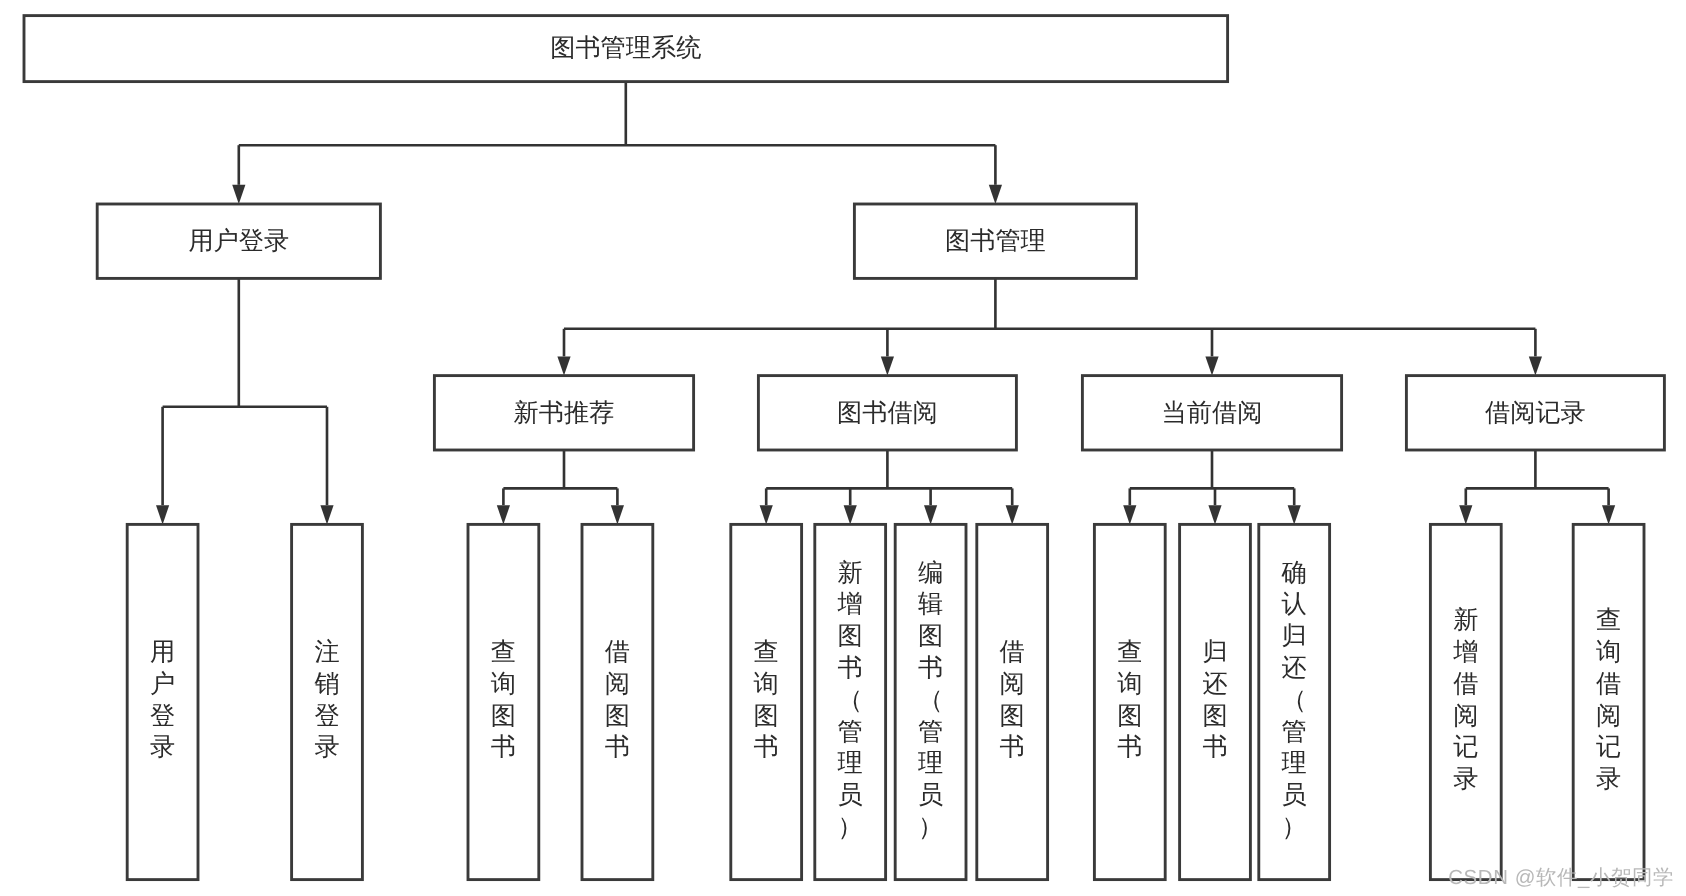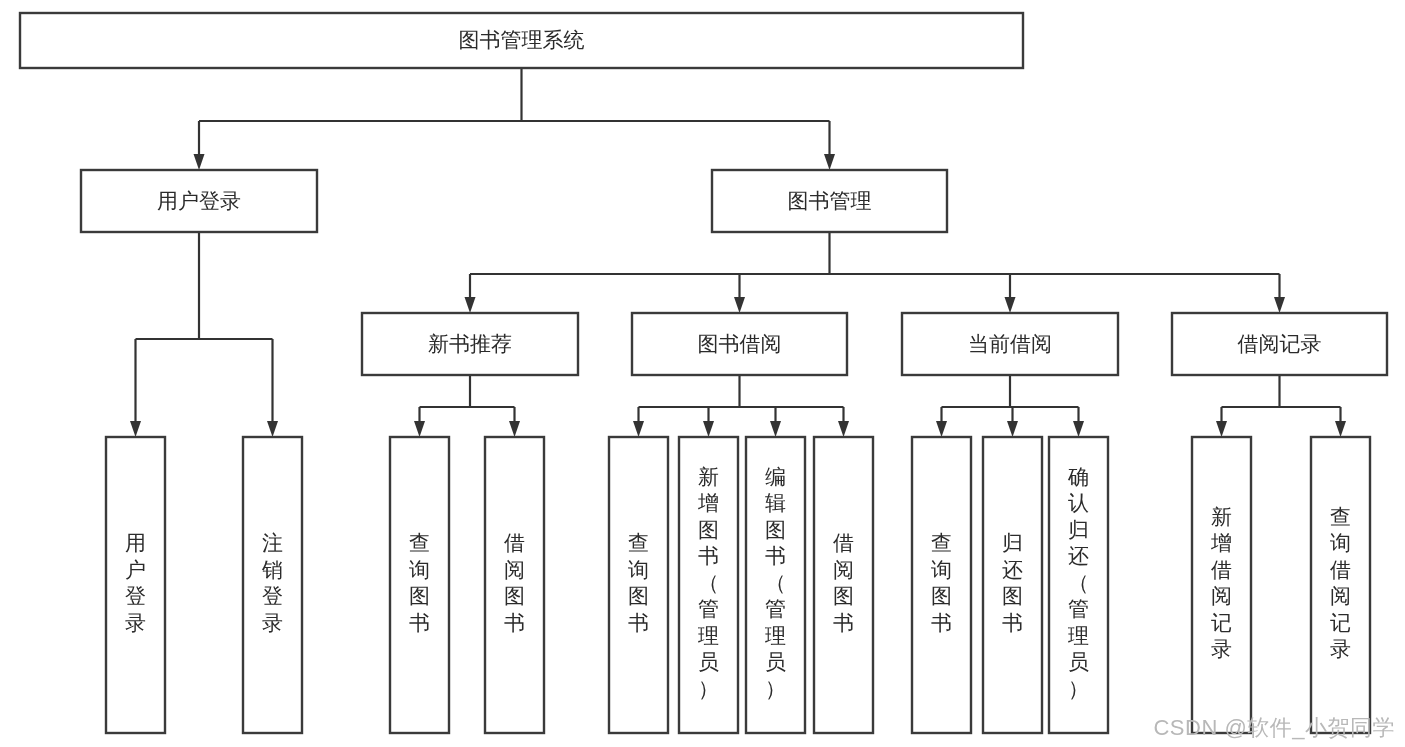--- a/index.html
+++ b/index.html
@@ -44,21 +44,21 @@
   }
   .edge-arrow {
     fill: #333333;
     stroke: none;
   }
   .watermark {
     position: absolute;
     right: 10px;
     bottom: 4px;
     font-family: "Liberation Sans", "DejaVu Sans", sans-serif;
-    font-size: 22px;
+    font-size: 17px;
     color: #b8b8b8;
     white-space: nowrap;
     letter-spacing: 0.5px;
     pointer-events: none;
   }
 </style>
 </head>
 <body>
 
 <svg id="diagram" viewBox="0 0 1405 747" xmlns="http://www.w3.org/2000/svg">

